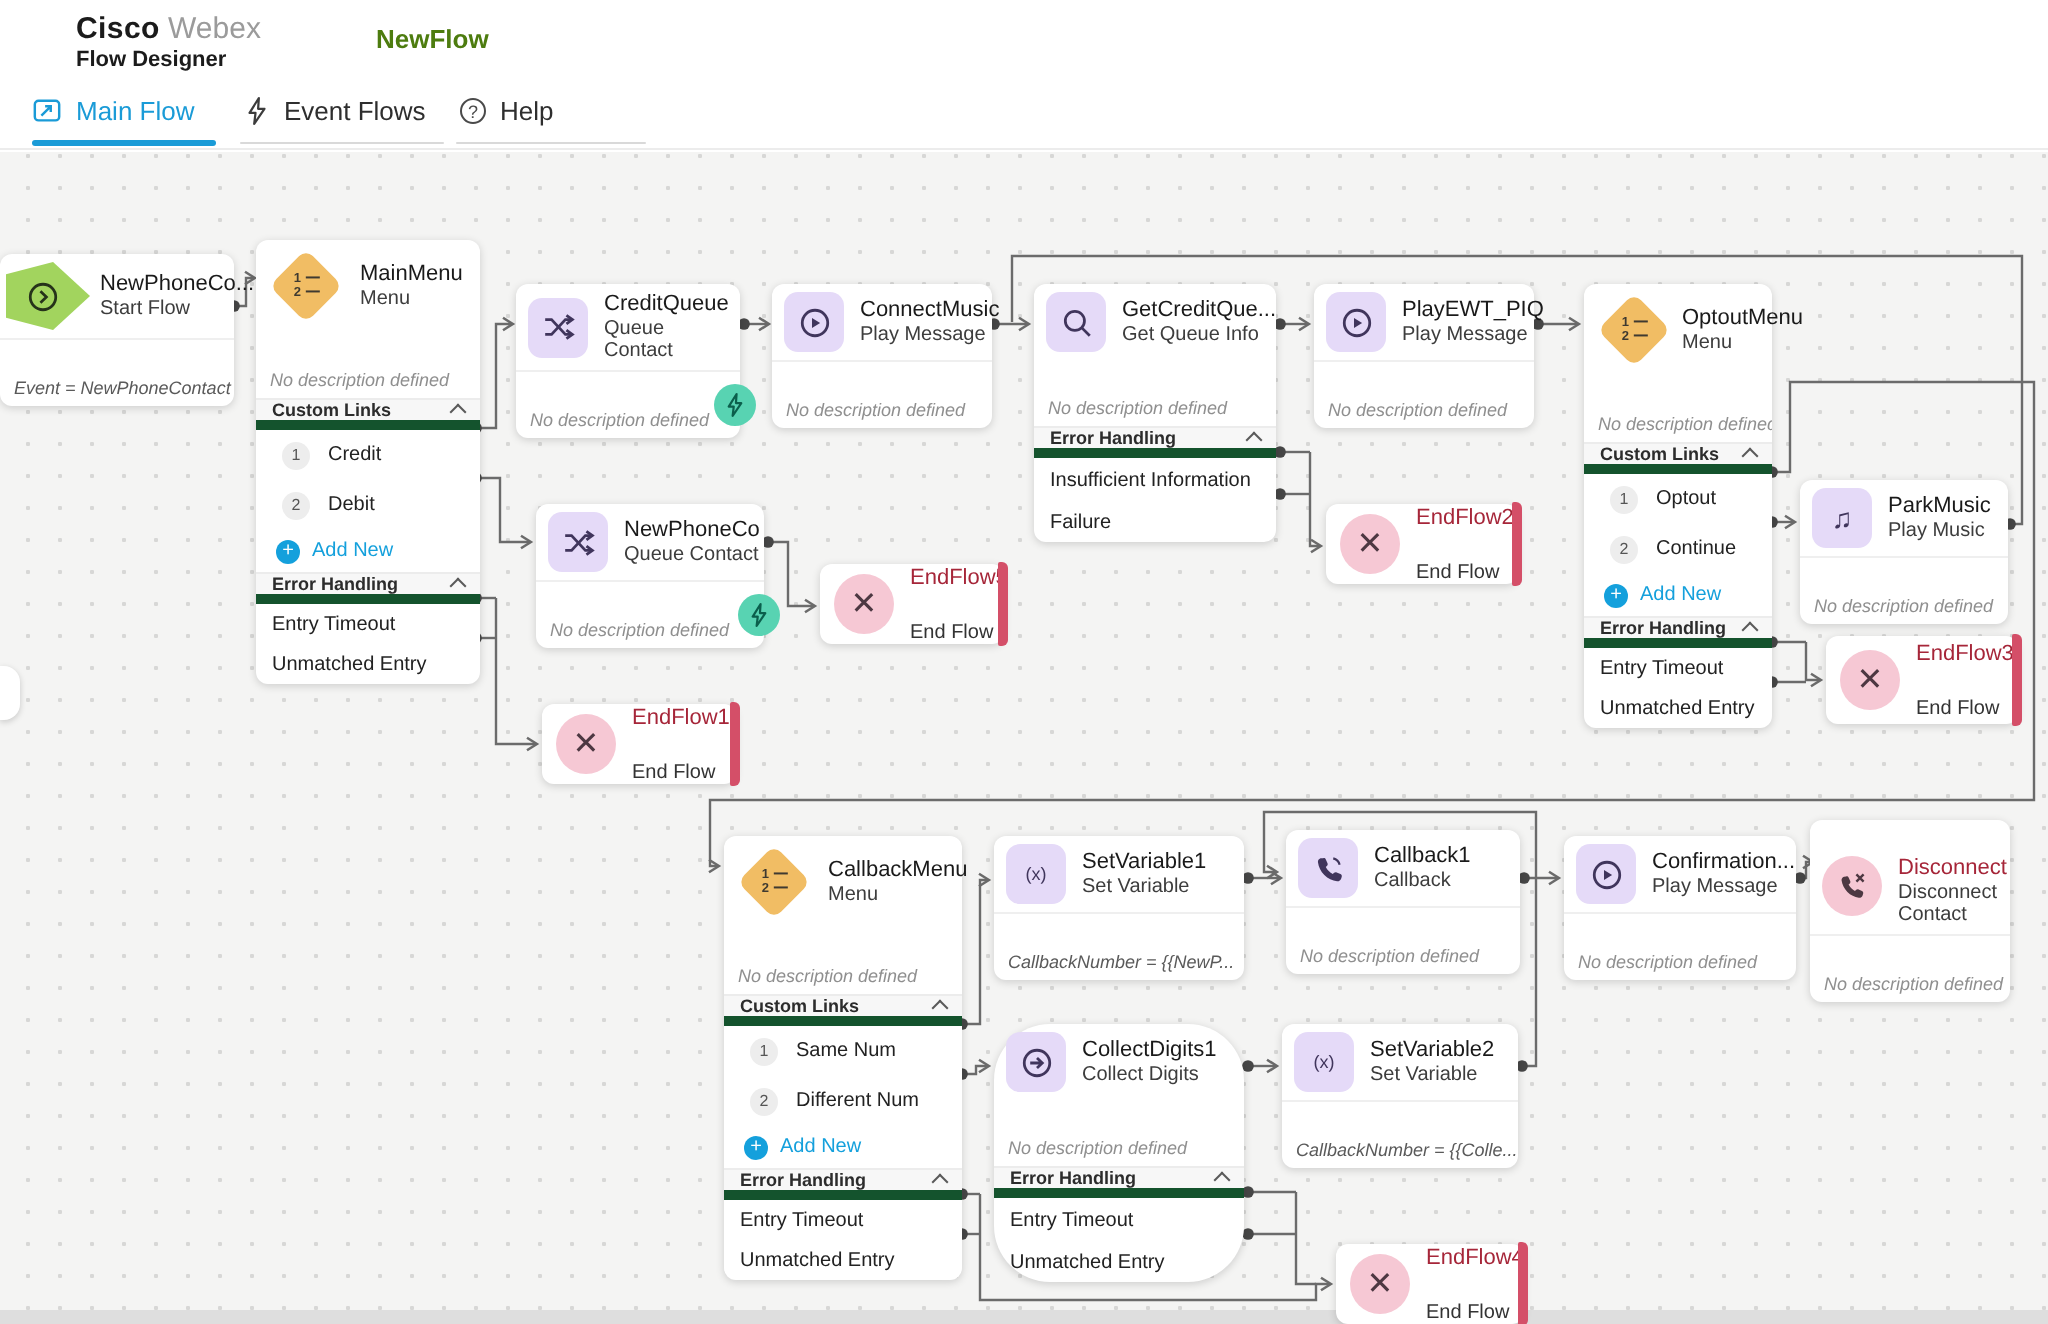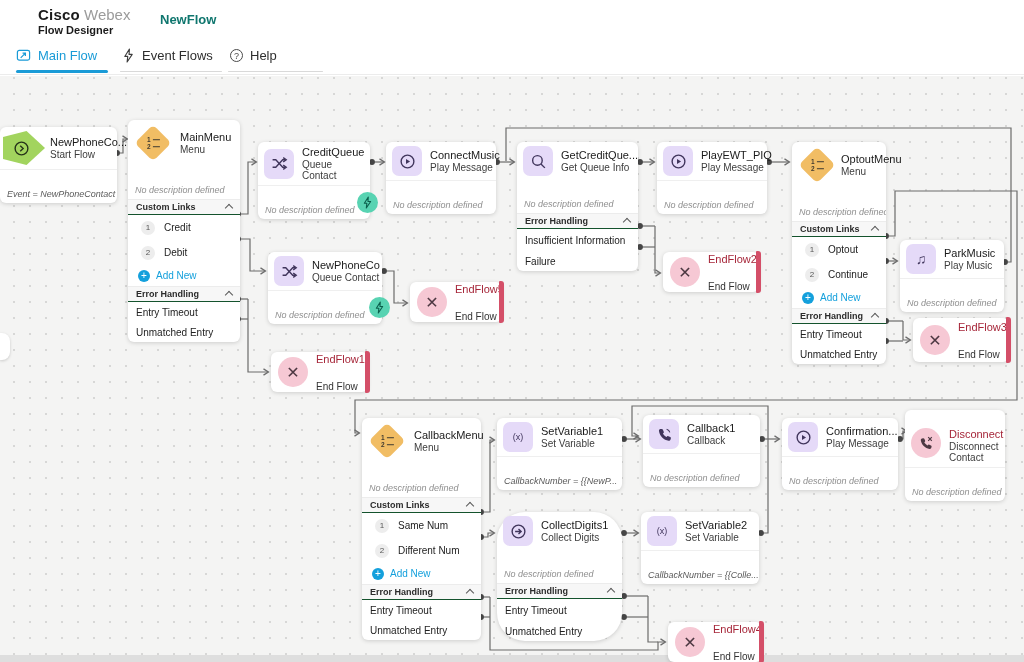--- a/index.html
+++ b/index.html
@@ -6,21 +6,21 @@
   html,body { width:1024px; height:662px; font-family:"Liberation Sans", sans-serif; background:#fff; overflow:hidden; }
   #app { position:relative; width:1024px; height:662px; }
 
   
   .header { position:absolute; left:0; top:0; width:100%; height:40px; background:#fff; z-index:5; }
   .brand { position:absolute; left:38px; top:6px; }
   .brand-line1 { font-size:15px; }
   .brand-cisco { font-weight:bold; color:#1b1b1b; letter-spacing:.2px; }
   .brand-webex { color:#9b9b9b; }
   .brand-line2 { font-size:11px; font-weight:bold; color:#1b1b1b; margin-top:1px; }
-  .flow-title { position:absolute; left:160px; top:12px; font-size:13px; font-weight:bold; color:#0f766e; }
+  .flow-title { position:absolute; left:188px; top:12px; font-size:13px; font-weight:bold; color:#4d7c0f; }
 
   
   .tabbar { position:absolute; left:0; top:40px; width:100%; height:35px; background:#fff; border-bottom:1px solid #ececec; z-index:5; }
   .tab { position:absolute; top:8px; display:flex; align-items:center; gap:7px; font-size:13px; color:#2e2e2e; cursor:pointer; }
   .tab-underline { position:absolute; top:30px; height:3px; border-radius:2px; }
   .tab.active { color:#1a9bd7; }
   .u-blue { left:16px; width:92px; background:#1a9bd7; }
   .u-grey1 { left:120px; width:102px; height:1px; background:#d9d9d9; top:31px; }
   .u-grey2 { left:228px; width:95px; height:1px; background:#d9d9d9; top:31px; }
 
@@ -47,21 +47,21 @@
   .redtitle { color:#a62639; }
 
   .diamond-wrap { width:38px; height:38px; flex:none; display:flex; align-items:center; justify-content:center; }
   .diamond { width:26px; height:26px; background:#f1bd64; border-radius:5px; transform:rotate(45deg); display:flex; align-items:center; justify-content:center; }
   .diamond .inner { transform:rotate(-45deg); font-size:6.5px; line-height:7px; font-weight:bold; color:#3f3a30; white-space:nowrap; }
   .ml { display:inline-block; width:7px; height:1.5px; background:#3f3a30; margin-left:2px; vertical-align:2px; }
 
   .pent { width:42px; height:34px; flex:none; background:#a2d45e; display:flex; align-items:center; justify-content:center;
     clip-path:polygon(0 18%, 56% 0, 100% 50%, 56% 100%, 0 82%); padding-right:6px; }
 
-  .secbar { background:#f7f7f7; border-top:1px solid #ececec; border-bottom:1px solid #14532d;
+  .secbar { background:#f7f7f7; border-top:1px solid #ececec; border-bottom:5px solid #14532d;
     padding:3px 8px; font-size:9px; font-weight:bold; color:#2c2c2c; display:flex; align-items:center; justify-content:space-between; height:16px; }
   .chev { width:6px; height:6px; border-left:1.4px solid #5a5a5a; border-top:1.4px solid #5a5a5a; transform:rotate(45deg); margin-top:2px; }
   .lrow { display:flex; align-items:center; gap:9px; padding:0 8px 0 13px; height:25px; font-size:10px; color:#222; }
   .numbadge { width:14px; height:14px; border-radius:50%; background:#ededed; flex:none; display:flex; align-items:center; justify-content:center; font-size:8px; color:#555; }
   .addnew { display:flex; align-items:center; gap:6px; padding:0 8px 0 10px; height:21px; font-size:10px; color:#14a0dc; cursor:pointer; }
   .plus { width:12px; height:12px; border-radius:50%; background:#14a0dc; color:#fff; font-size:10px; line-height:11px; text-align:center; flex:none; }
   .erow { height:20px; display:flex; align-items:center; padding:0 8px; font-size:10px; color:#222; }
 
   .endnode { position:absolute; background:#fff; border-radius:6px; box-shadow:0 1px 4px rgba(0,0,0,.16); z-index:2;
     display:flex; align-items:center; gap:8px; padding:5px 10px 5px 7px; }

